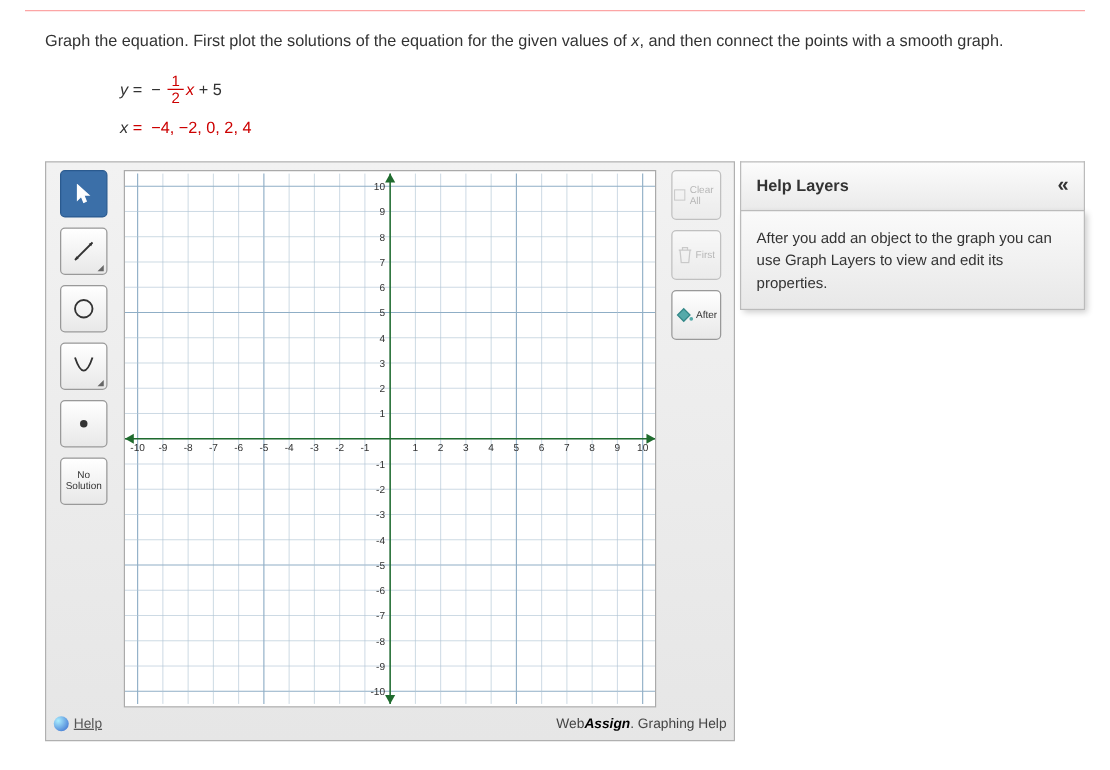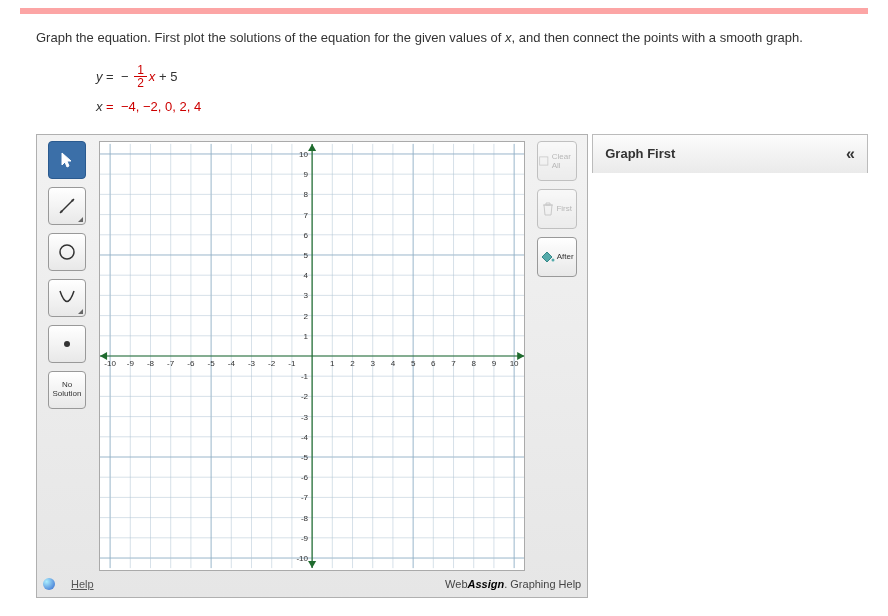--- a/index.html
+++ b/index.html
@@ -1,17 +1,17 @@
 <!DOCTYPE html>
 <html><head>
 <meta charset="utf-8">
 <style>
   * { box-sizing: border-box; margin: 0; padding: 0; }
   body { font-family: Verdana, Arial, sans-serif; font-size: 13px; color: #333; background: #fff; padding: 8px 20px; }
-  .question { border-top: 6px solid #fca5a5; padding: 14px 0 0 16px; }
+  .question { border-top: 1px solid #fca5a5; padding: 14px 0 0 16px; }
   .qtext { line-height: 1.5; margin-bottom: 14px; }
   .qtext em, .ital { font-style: italic; }
   .eq-block { margin: 0 0 4px 60px; }
   .eq-line { display: flex; align-items: center; height: 30px; }
   .frac { display: inline-flex; flex-direction: column; align-items: center; line-height: 1; font-size: 12px; margin: 0 2px; vertical-align: middle; }
   .frac .num { border-bottom: 1px solid #333; padding: 0 3px; }
   .frac .den { padding: 0 3px; }
   .frac.red .num { border-bottom-color: #c00; }
   .red { color: #c00; }
   .tool-area { display: flex; gap: 0; margin-top: 12px; }
@@ -21,21 +21,21 @@
   .tool-btn { width: 38px; height: 38px; background: linear-gradient(#fff,#e8e8e8); border: 1px solid #999; border-radius: 4px; display: flex; align-items: center; justify-content: center; font-size: 10px; text-align: center; cursor: pointer; position: relative; }
   .tool-btn.active { background: #3b6fa8; border-color: #2a5a8f; color: #fff; }
   .tool-btn.nosol { height: 38px; font-size: 8px; line-height: 1.1; }
   .tool-btn .corner { position: absolute; right: 2px; bottom: 2px; width: 0; height: 0; border-left: 5px solid transparent; border-bottom: 5px solid #666; }
   .graph-box { flex: 1; background: #fff; border: 1px solid #aaa; position: relative; }
   .graph-box svg { width: 100%; height: 100%; display: block; }
   .right-tools { width: 48px; display: flex; flex-direction: column; gap: 8px; align-items: center; }
   .rtool { width: 40px; height: 40px; background: linear-gradient(#fff,#e8e8e8); border: 1px solid #999; border-radius: 4px; display: flex; flex-direction: row; align-items: center; justify-content: center; font-size: 8px; color: #888; gap: 2px; cursor: pointer; }
   .rtool.dis { opacity: .55; }
   .footer { display: flex; justify-content: space-between; align-items: center; padding-top: 6px; height: 20px; }
-  .help-link { font-size: 11px; color: #555; text-decoration: underline; display: flex; align-items: center; gap: 16px; cursor: pointer; }
+  .help-link { font-size: 11px; color: #555; text-decoration: underline; display: flex; align-items: center; gap: 4px; cursor: pointer; }
   .help-link .ball { width: 12px; height: 12px; border-radius: 50%; background: radial-gradient(circle at 30% 30%, #aef, #36c); display: inline-block; }
   .brand { font-size: 11px; color: #444; }
   .brand b { color: #000; font-style: italic; }
   .layers-panel { width: 290px; margin-left: 4px; }
   .layers-head { background: linear-gradient(#fcfcfc,#eaeaea); border: 1px solid #bbb; border-bottom: none; padding: 10px 12px; display: flex; justify-content: space-between; align-items: center; font-weight: bold; }
   .layers-head .chev { font-size: 16px; color: #333; cursor: pointer; }
   .layers-body { background: linear-gradient(#fafafa,#e8e8e8); border: 1px solid #bbb; padding: 12px; font-size: 12px; line-height: 1.5; color: #333; box-shadow: 2px 2px 5px rgba(0,0,0,.2); }
   .svg-axis { stroke: #1f6b2e; stroke-width: 1.2; }
   .svg-grid { stroke: #b0c4d4; stroke-width: .5; }
   .svg-grid5 { stroke: #8faec6; stroke-width: .9; }
@@ -226,18 +226,21 @@
           <span>Help</span>
         </span>
         <span class="brand">
           <span>Web</span><b>Assign</b><span>. Graphing Help</span>
         </span>
       </div>
     </div>
 
     <div class="layers-panel">
       <div class="layers-head">
-        <span>Graph First</span>
+        <span>Help Layers</span>
         <span class="chev">«</span>
+      </div>
+      <div class="layers-body">
+        <span>After you add an object to the graph you can use Graph Layers to view and edit its properties.</span>
       </div>
     </div>
   </div>
 </div>
 
 </body></html>

